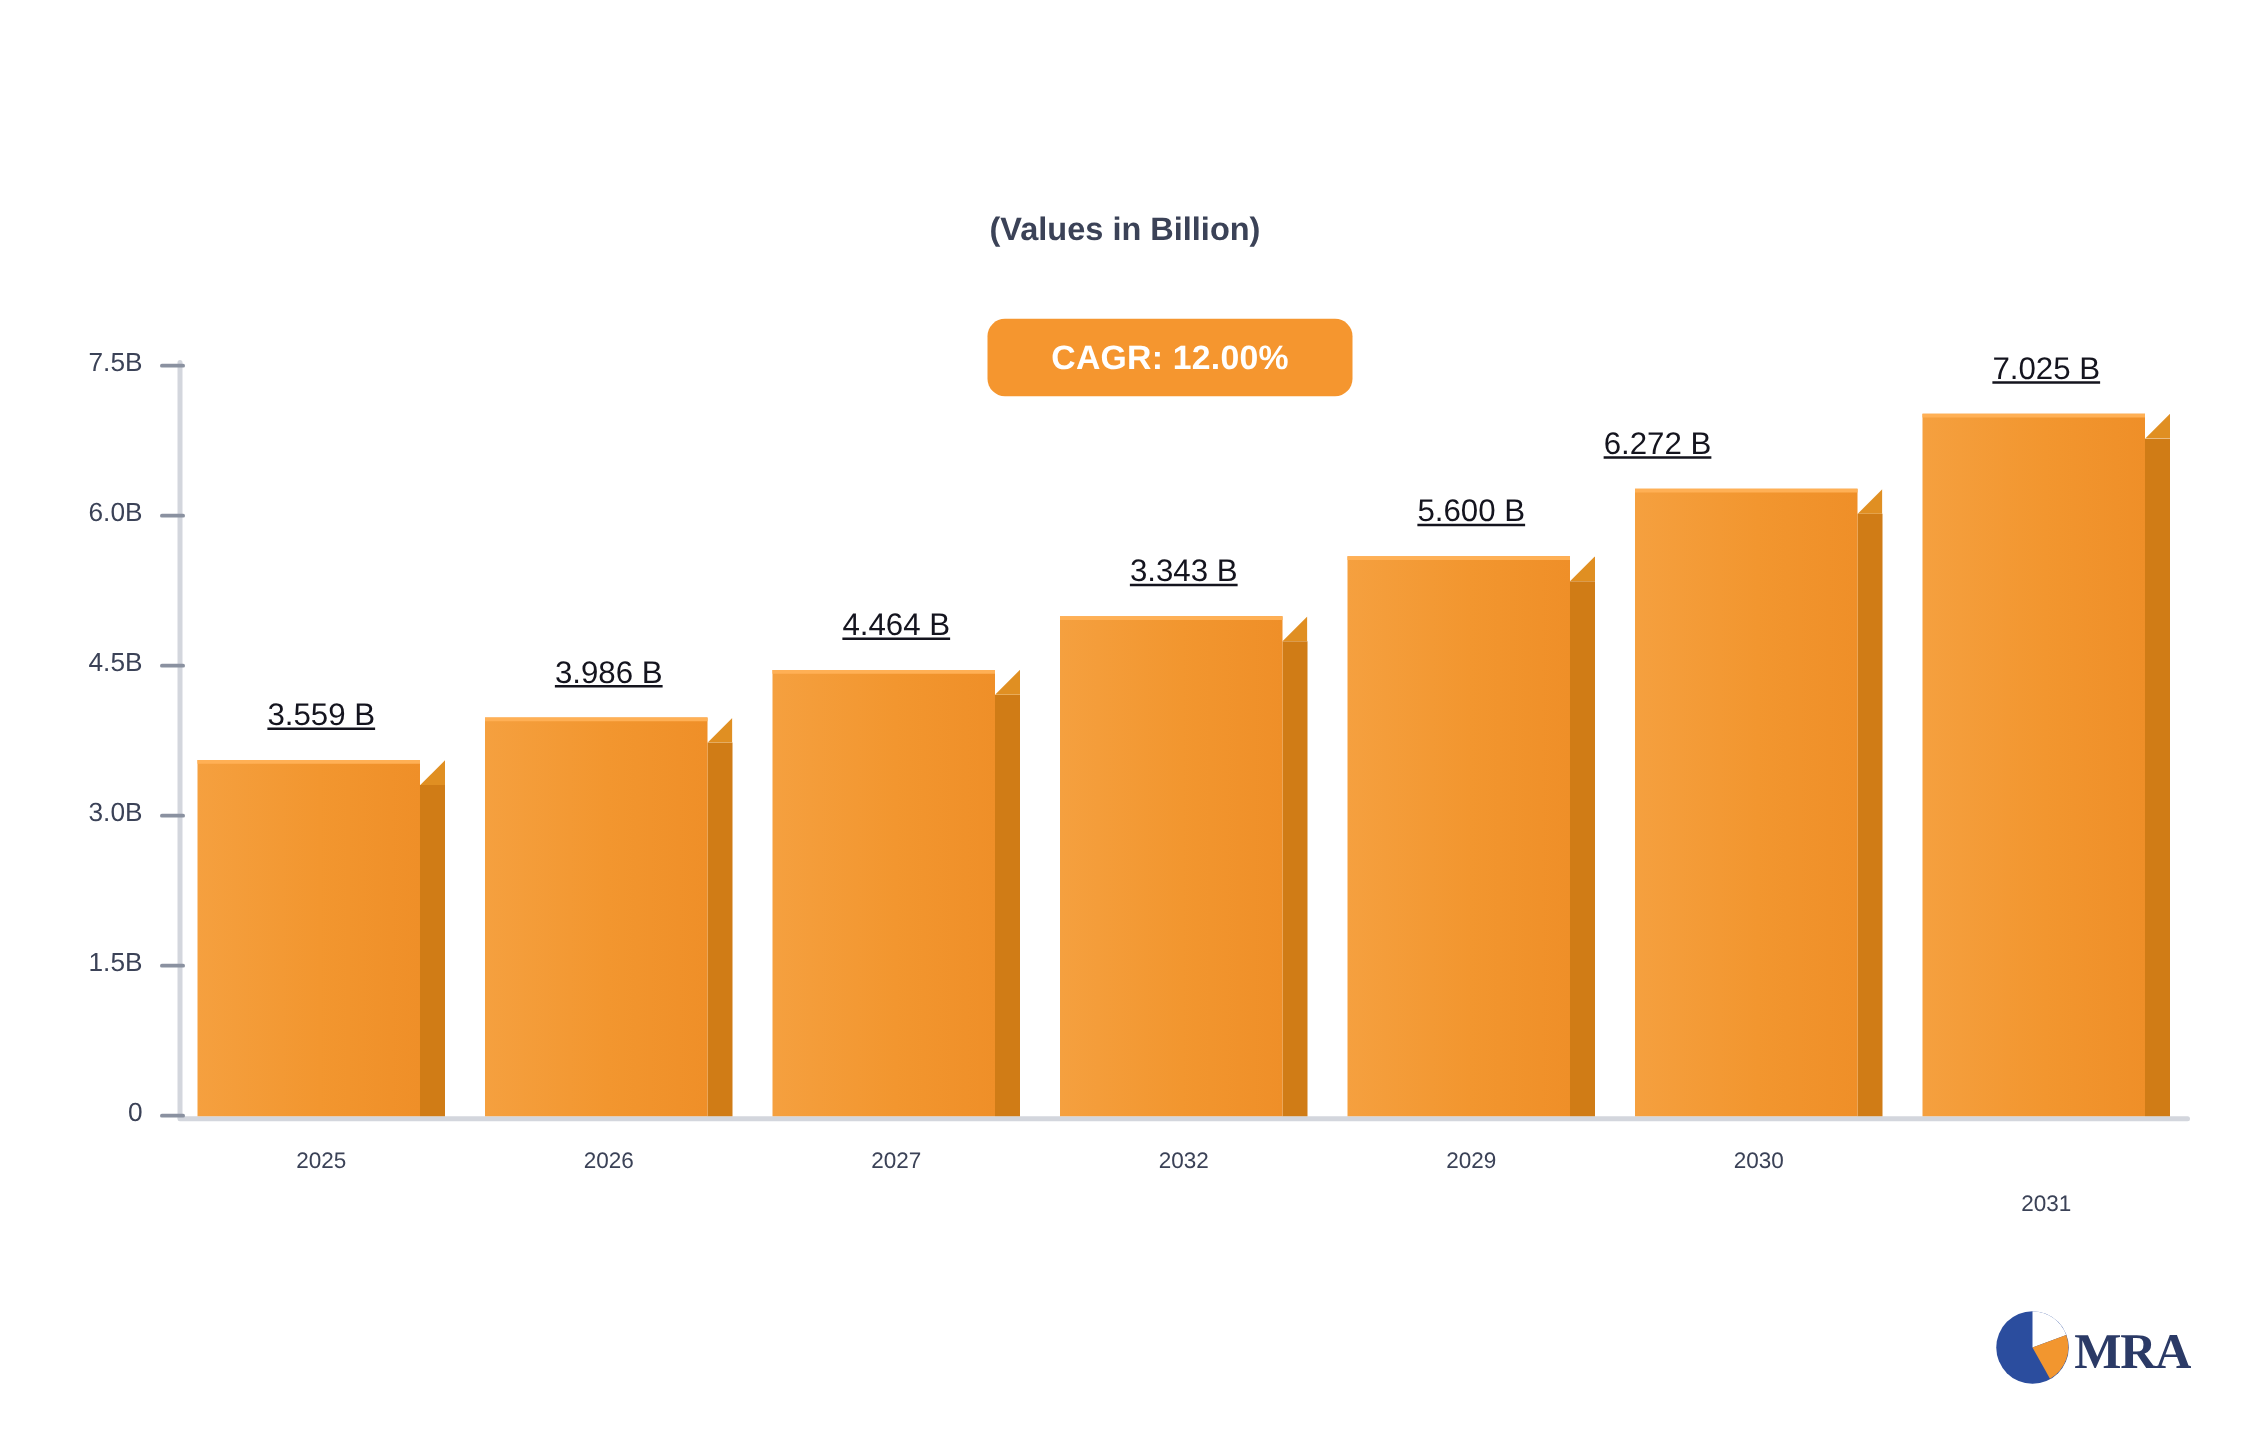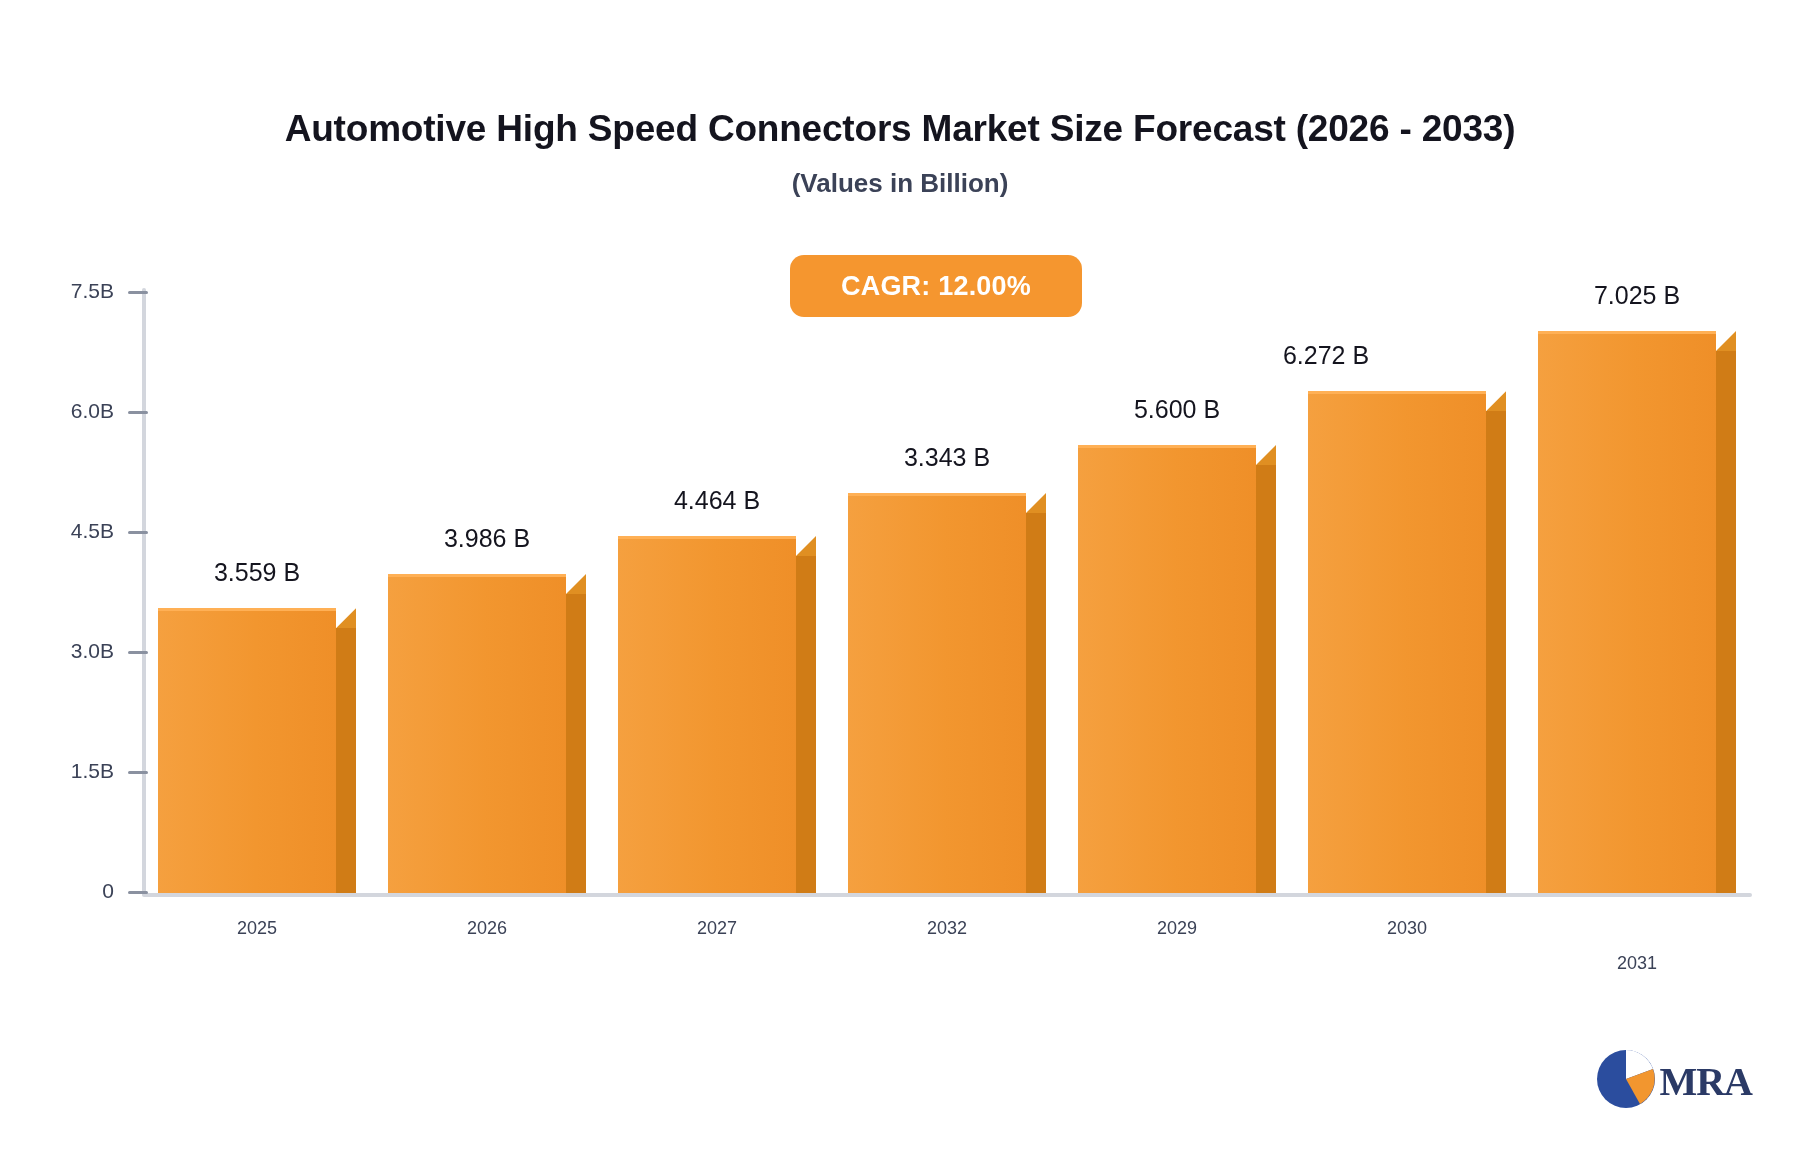--- a/index.html
+++ b/index.html
@@ -107,20 +107,21 @@
     width: 100%; height: 3px;
     background: #ffb055;
   }
   .bar-value {
     position: absolute;
     left: 50%;
     transform: translateX(-50%);
     font-size: 25px;
     color: #14141e;
     white-space: nowrap;
+    text-decoration: underline;
   }
   .bar-cat {
     position: absolute;
     left: 50%;
     transform: translateX(-50%);
     top: 918px;
     font-size: 18px;
     color: #3b4257;
     white-space: nowrap;
   }
@@ -138,21 +139,20 @@
     color: #2b3a66;
     letter-spacing: -1px;
     font-family: "Liberation Serif", serif;
   }
 </style>
 </head>
 <body>
 
 <div id="page">
 
-  <div id="title">Automotive High Speed Connectors Market Size Forecast (2026 - 2033)</div>
   <div id="subtitle">(Values in Billion)</div>
 
   <div id="cagr-badge">
     <span>CAGR: 12.00%</span>
   </div>
 
   <div id="plot">
     <div id="y-axis-line"></div>
     <div id="x-axis-line"></div>
 

